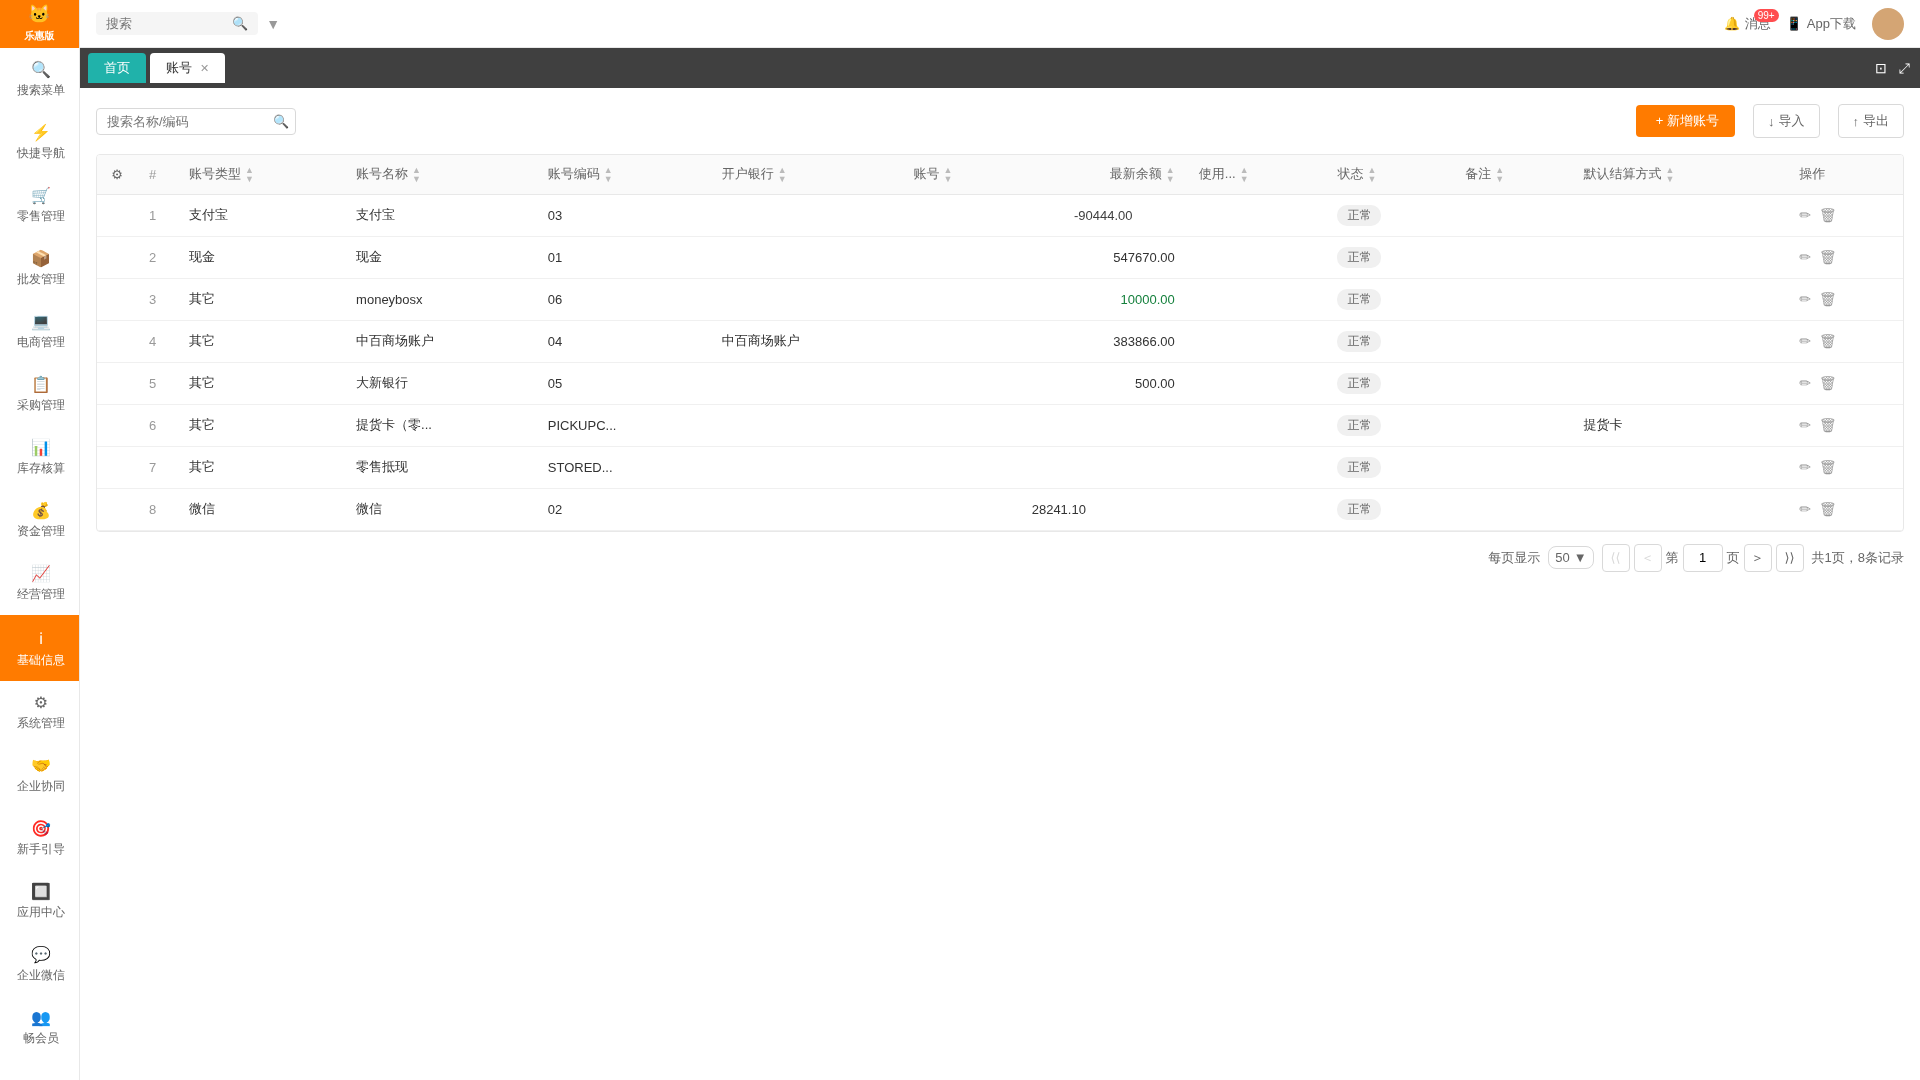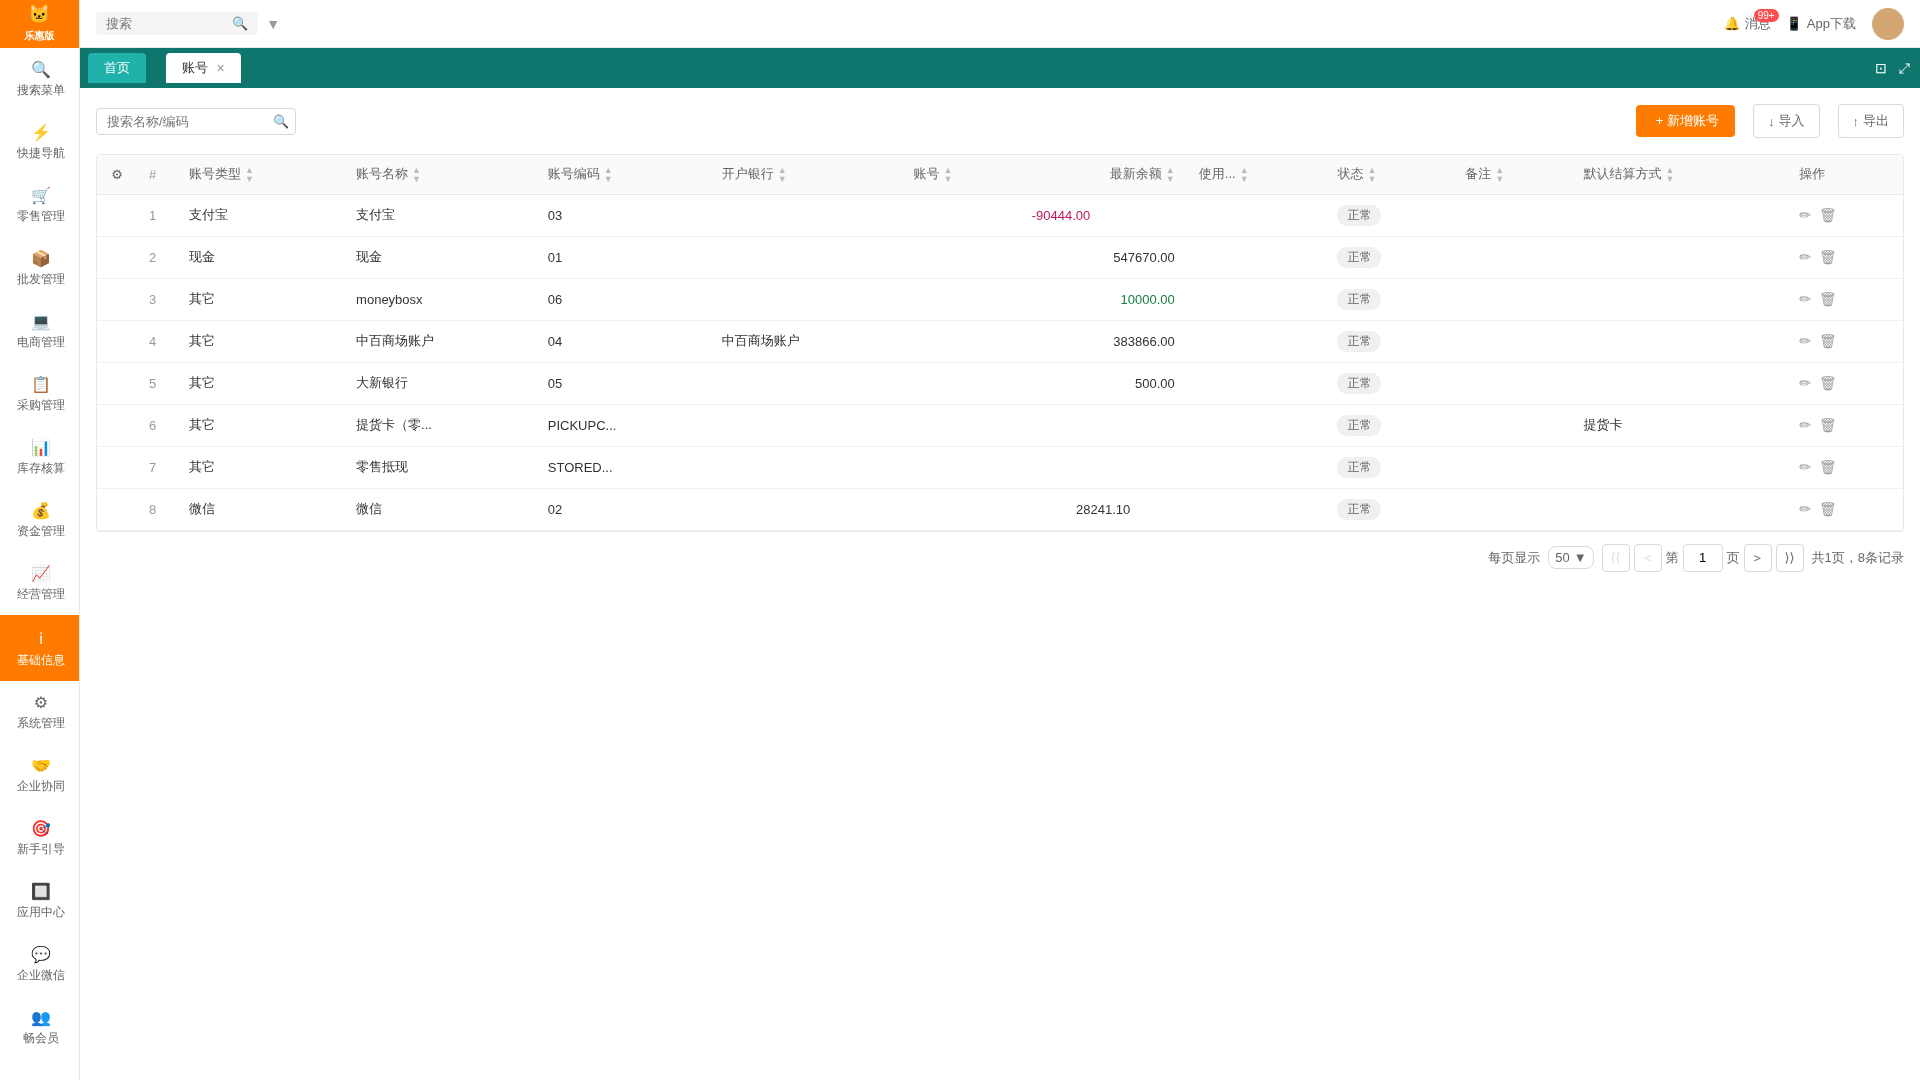--- a/index.html
+++ b/index.html
@@ -130,25 +130,25 @@
       width: 32px;
       height: 32px;
       border-radius: 50%;
       background: #d4a574;
       cursor: pointer;
     }
 
     
     .tabbar {
       height: 40px;
-      background: #0f766e;
+      background: #404040;
       display: flex;
       align-items: center;
       padding: 0 8px;
-      gap: 20px;
+      gap: 4px;
       flex-shrink: 0;
     }
     .tab {
       display: flex;
       align-items: center;
       padding: 6px 16px;
       border-radius: 4px 4px 0 0;
       cursor: pointer;
       font-size: 13px;
       gap: 6px;
@@ -568,21 +568,21 @@
         </thead>
         <tbody id="table-body">
         <tr>
     <td></td>
     <td class="col-num">1</td>
     <td>支付宝</td>
     <td>支付宝</td>
     <td>03</td>
     <td></td>
     <td></td>
-    <td style="text-align:left; color:#be185d;">-90444.00</td>
+    <td style="text-align:center; color:#404040;">-90444.00</td>
     <td></td>
     <td>
       <span class="status-badge normal">正常</span>
     </td>
     <td></td>
     <td></td>
     <td>
       <div class="action-btns">
         <span class="action-btn" title="编辑">✏</span>
         <span class="action-btn" title="删除">🗑</span>
@@ -722,21 +722,21 @@
     </td>
   </tr>
             <tr>
     <td></td>
     <td class="col-num">8</td>
     <td>微信</td>
     <td>微信</td>
     <td>02</td>
     <td></td>
     <td></td>
-    <td style="text-align:center; color:#333;">28241.10</td>
+    <td style="text-align:left; color:#333;">28241.10</td>
     <td></td>
     <td>
       <span class="status-badge normal">正常</span>
     </td>
     <td></td>
     <td></td>
     <td>
       <div class="action-btns">
         <span class="action-btn" title="编辑">✏</span>
         <span class="action-btn" title="删除">🗑</span>

